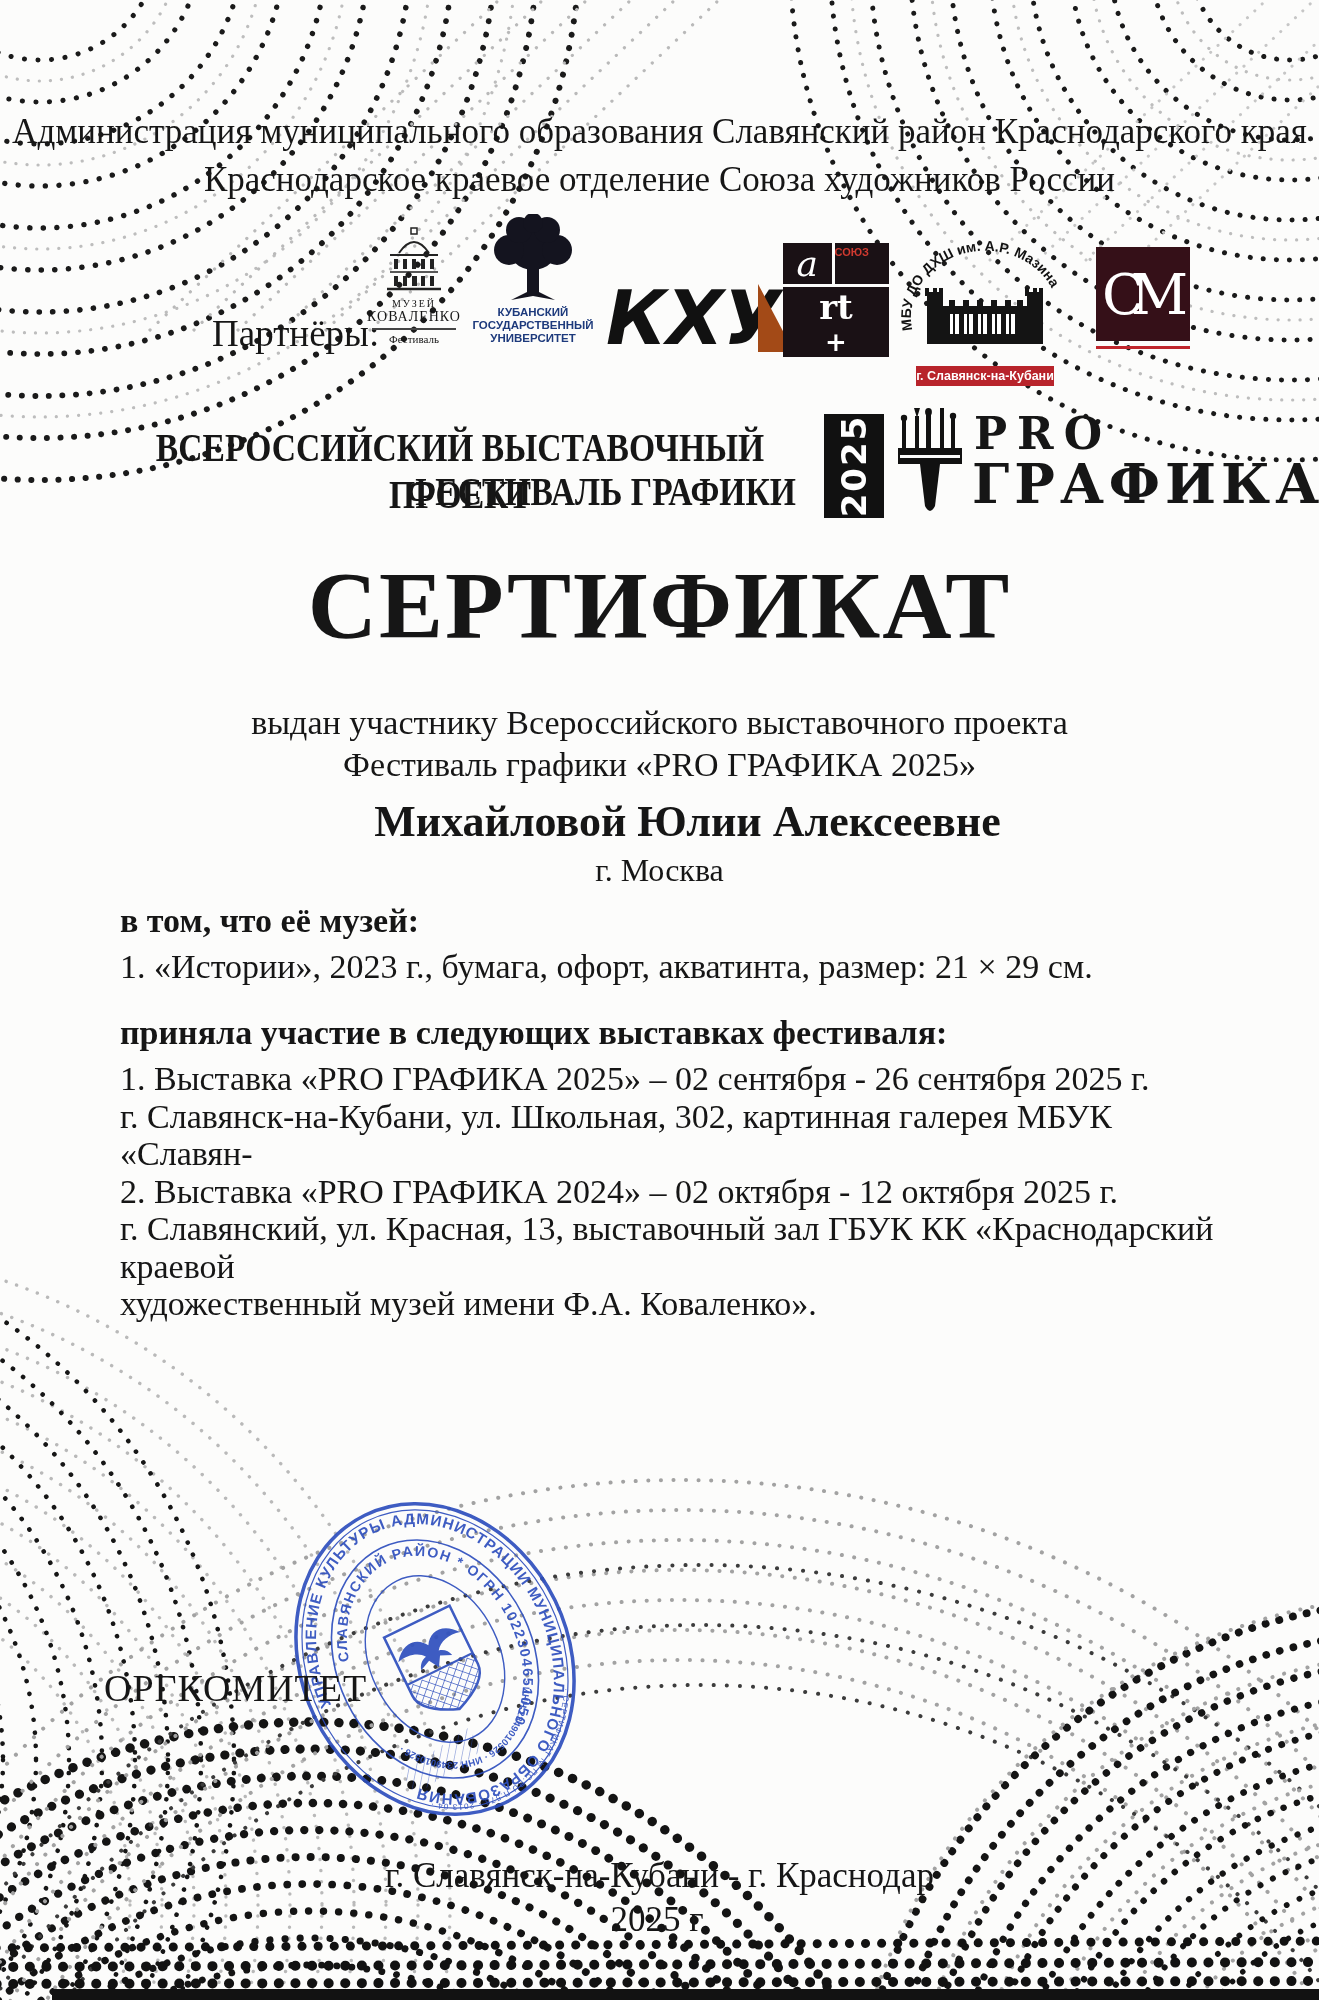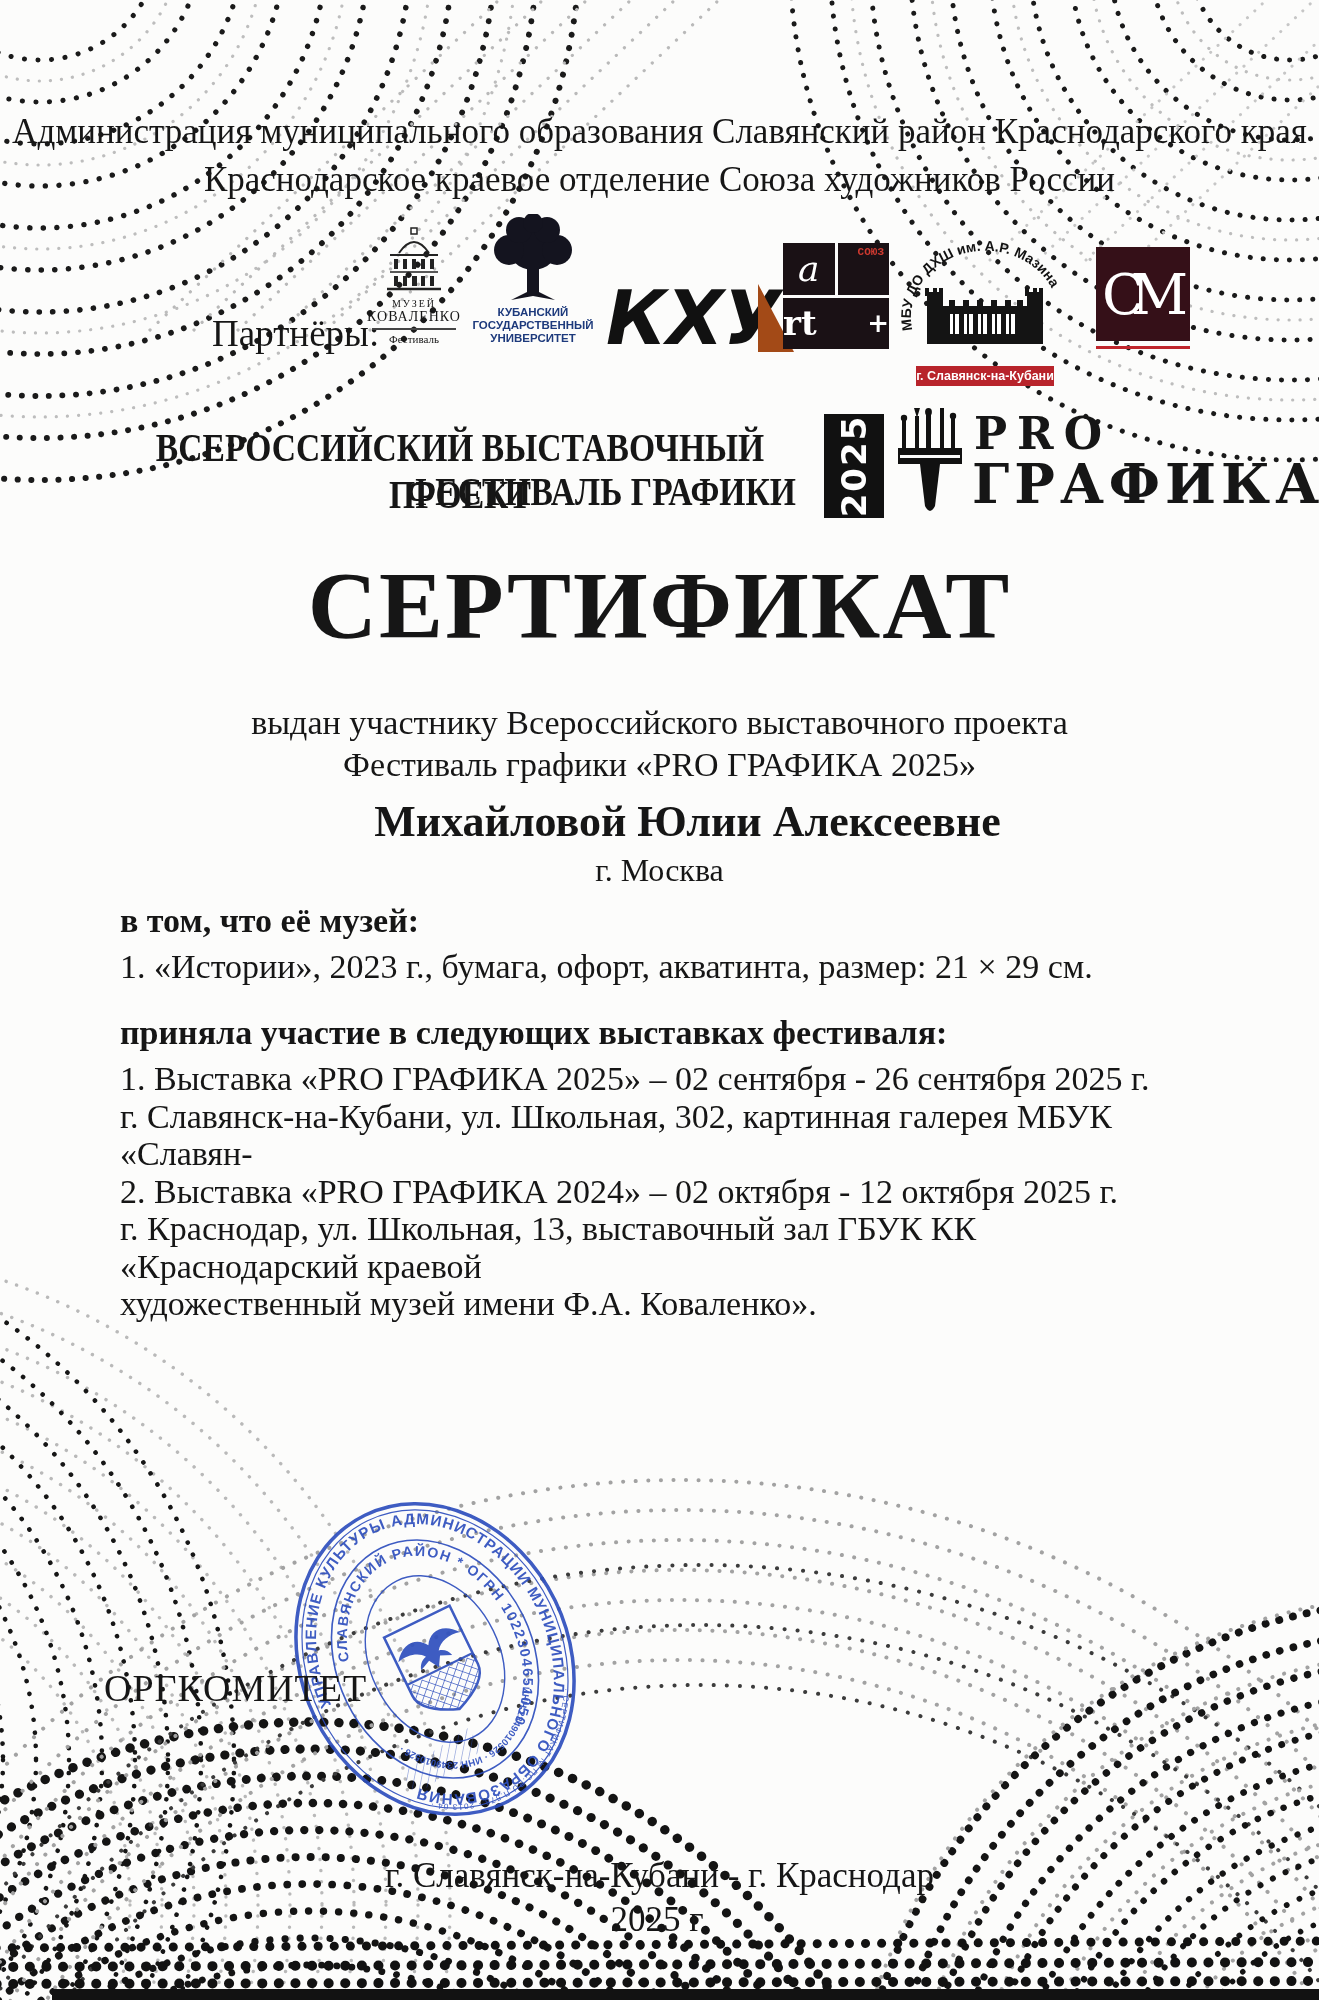--- a/index.html
+++ b/index.html
@@ -18,24 +18,24 @@
   #logo-kovalenko .l2{font-size:14px;letter-spacing:1px;}
   #logo-kovalenko .rule{height:2px;background:#444;margin:3px 10px;}
   #logo-kovalenko .l3{font-size:11px;}
   #logo-kubsu{left:470px;top:214px;width:126px;color:#1d3a7c;font-family:"Liberation Sans",sans-serif;}
   #logo-kubsu .t{font-size:11.5px;font-weight:bold;line-height:13px;}
   #logo-khu{left:606px;top:268px;width:192px;height:88px;}
   #logo-artsoyuz{left:783px;top:243px;width:106px;height:106px;display:grid;
       grid-template-columns:1fr 1fr;grid-template-rows:1fr 1fr;gap:3px;}
   #logo-artsoyuz .cell{background:#1a1115;color:#fff;display:flex;align-items:center;justify-content:center;}
   #logo-artsoyuz .a{font-family:"DejaVu Serif",serif;font-style:italic;font-size:36px;}
-  #logo-artsoyuz .soyuz{align-items:flex-start;justify-content:flex-end;padding:3px 5px 0 0;
-      color:#d03a30;font-family:Liberation Mono, monospace;font-size:11px;font-weight:bold;}
+  #logo-artsoyuz .soyuz{align-items:flex-start;justify-content:flex-end;padding:3px 20px 0 0;
+      color:#d03a30;font-family:Liberation Sans, sans-serif;font-size:11px;font-weight:bold;}
   #logo-artsoyuz .rt{grid-column:1/3;justify-content:space-between;padding:0 0;
-      font-family:"DejaVu Serif",serif;font-weight:bold;font-size:34px;}
+      font-family:"DejaVu Serif",serif;font-weight:bold;font-size:34px;flex-direction:column;}
   #logo-artsoyuz .plus{font-size:26px;font-weight:bold;}
   #logo-dhsh{left:893px;top:210px;width:184px;}
   #logo-dhsh .city-badge{display:inline-block;margin-top:2px;background:#b8242b;color:#fff;
       font-family:"Liberation Sans",sans-serif;font-weight:bold;font-size:12.5px;padding:3px 0;}
   #logo-sm{left:1080px;top:247px;width:94px;padding-left:16px;}
   #logo-sm .sq{width:94px;height:94px;background:#351018;color:#fff;display:flex;align-items:center;
       justify-content:center;font-family:"DejaVu Serif",serif;font-size:56px;letter-spacing:-14px;padding-right:10px;box-sizing:border-box;}
   #logo-sm .redline{height:3px;background:#c0252c;margin-top:5px;}
   
   .fest1{left:60px;top:424px;width:800px;text-align:center;font-size:40px;font-weight:bold;
@@ -314,21 +314,21 @@
   <div class="abs ctr city">г. Москва</div>
 
   <div class="abs lblock bold work-h">в том, что её музей:</div>
   <div class="abs lblock work-i">1. «Истории», 2023 г., бумага, офорт, акватинта, размер: 21 × 29 см.</div>
 
   <div class="abs lblock bold part-h">приняла участие в следующих выставках фестиваля:</div>
   <div class="abs lblock part-lines">
     <div>1. Выставка «PRO ГРАФИКА 2025» – 02 сентября - 26 сентября 2025 г.</div>
     <div>г. Славянск-на-Кубани, ул. Школьная, 302, картинная галерея МБУК «Славян-</div>
     <div>2. Выставка «PRO ГРАФИКА 2024» – 02 октября - 12 октября 2025 г.</div>
-    <div>г. Краснодар, ул. Школьная, 13, выставочный зал ГБУК КК «Краснодарский краевой</div>
+    <div>г. Славянский, ул. Красная, 13, выставочный зал ГБУК КК «Краснодарский краевой</div>
     <div>художественный музей имени Ф.А. Коваленко».</div>
   </div>
 
   <div class="abs orgkomitet">ОРГКОМИТЕТ</div>
 
   <svg id="stamp" width="286" height="334" viewBox="0 0 280 330">
     <defs>
       <path id="ringA" d="M 28,165 A 112,138 0 1 1 252,165 A 112,138 0 1 1 28,165" fill="none"></path>
       <path id="ringB" d="M 58,165 A 82,106 0 1 1 222,165 A 82,106 0 1 1 58,165" fill="none"></path>
       <path id="ringM" d="M 18,165 A 122,148 0 1 1 262,165 A 122,148 0 1 1 18,165" fill="none"></path>

